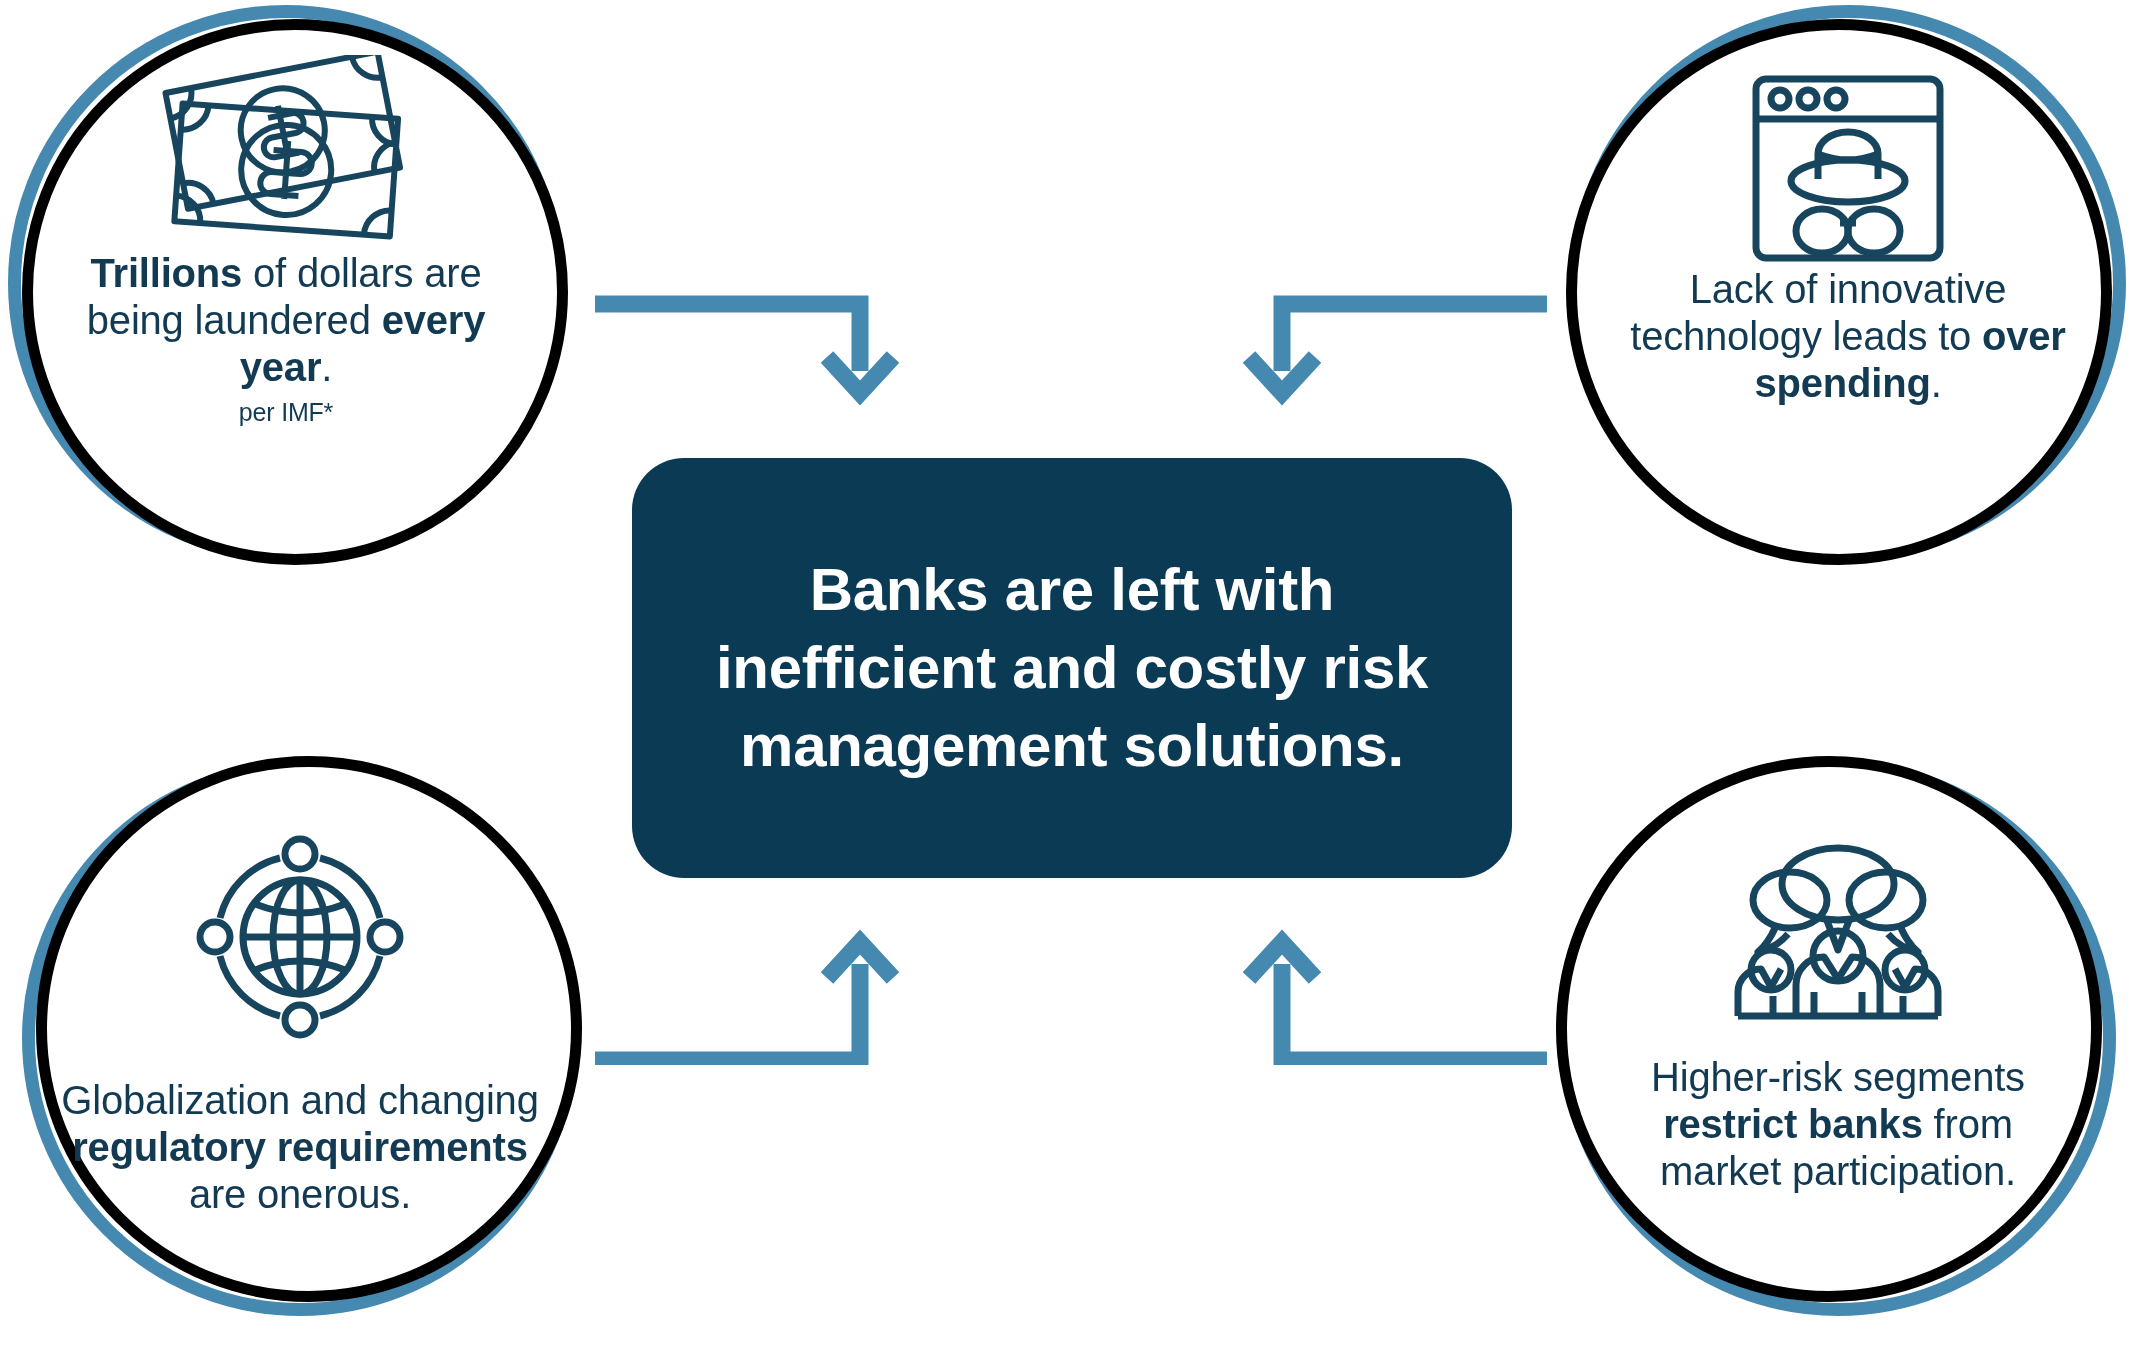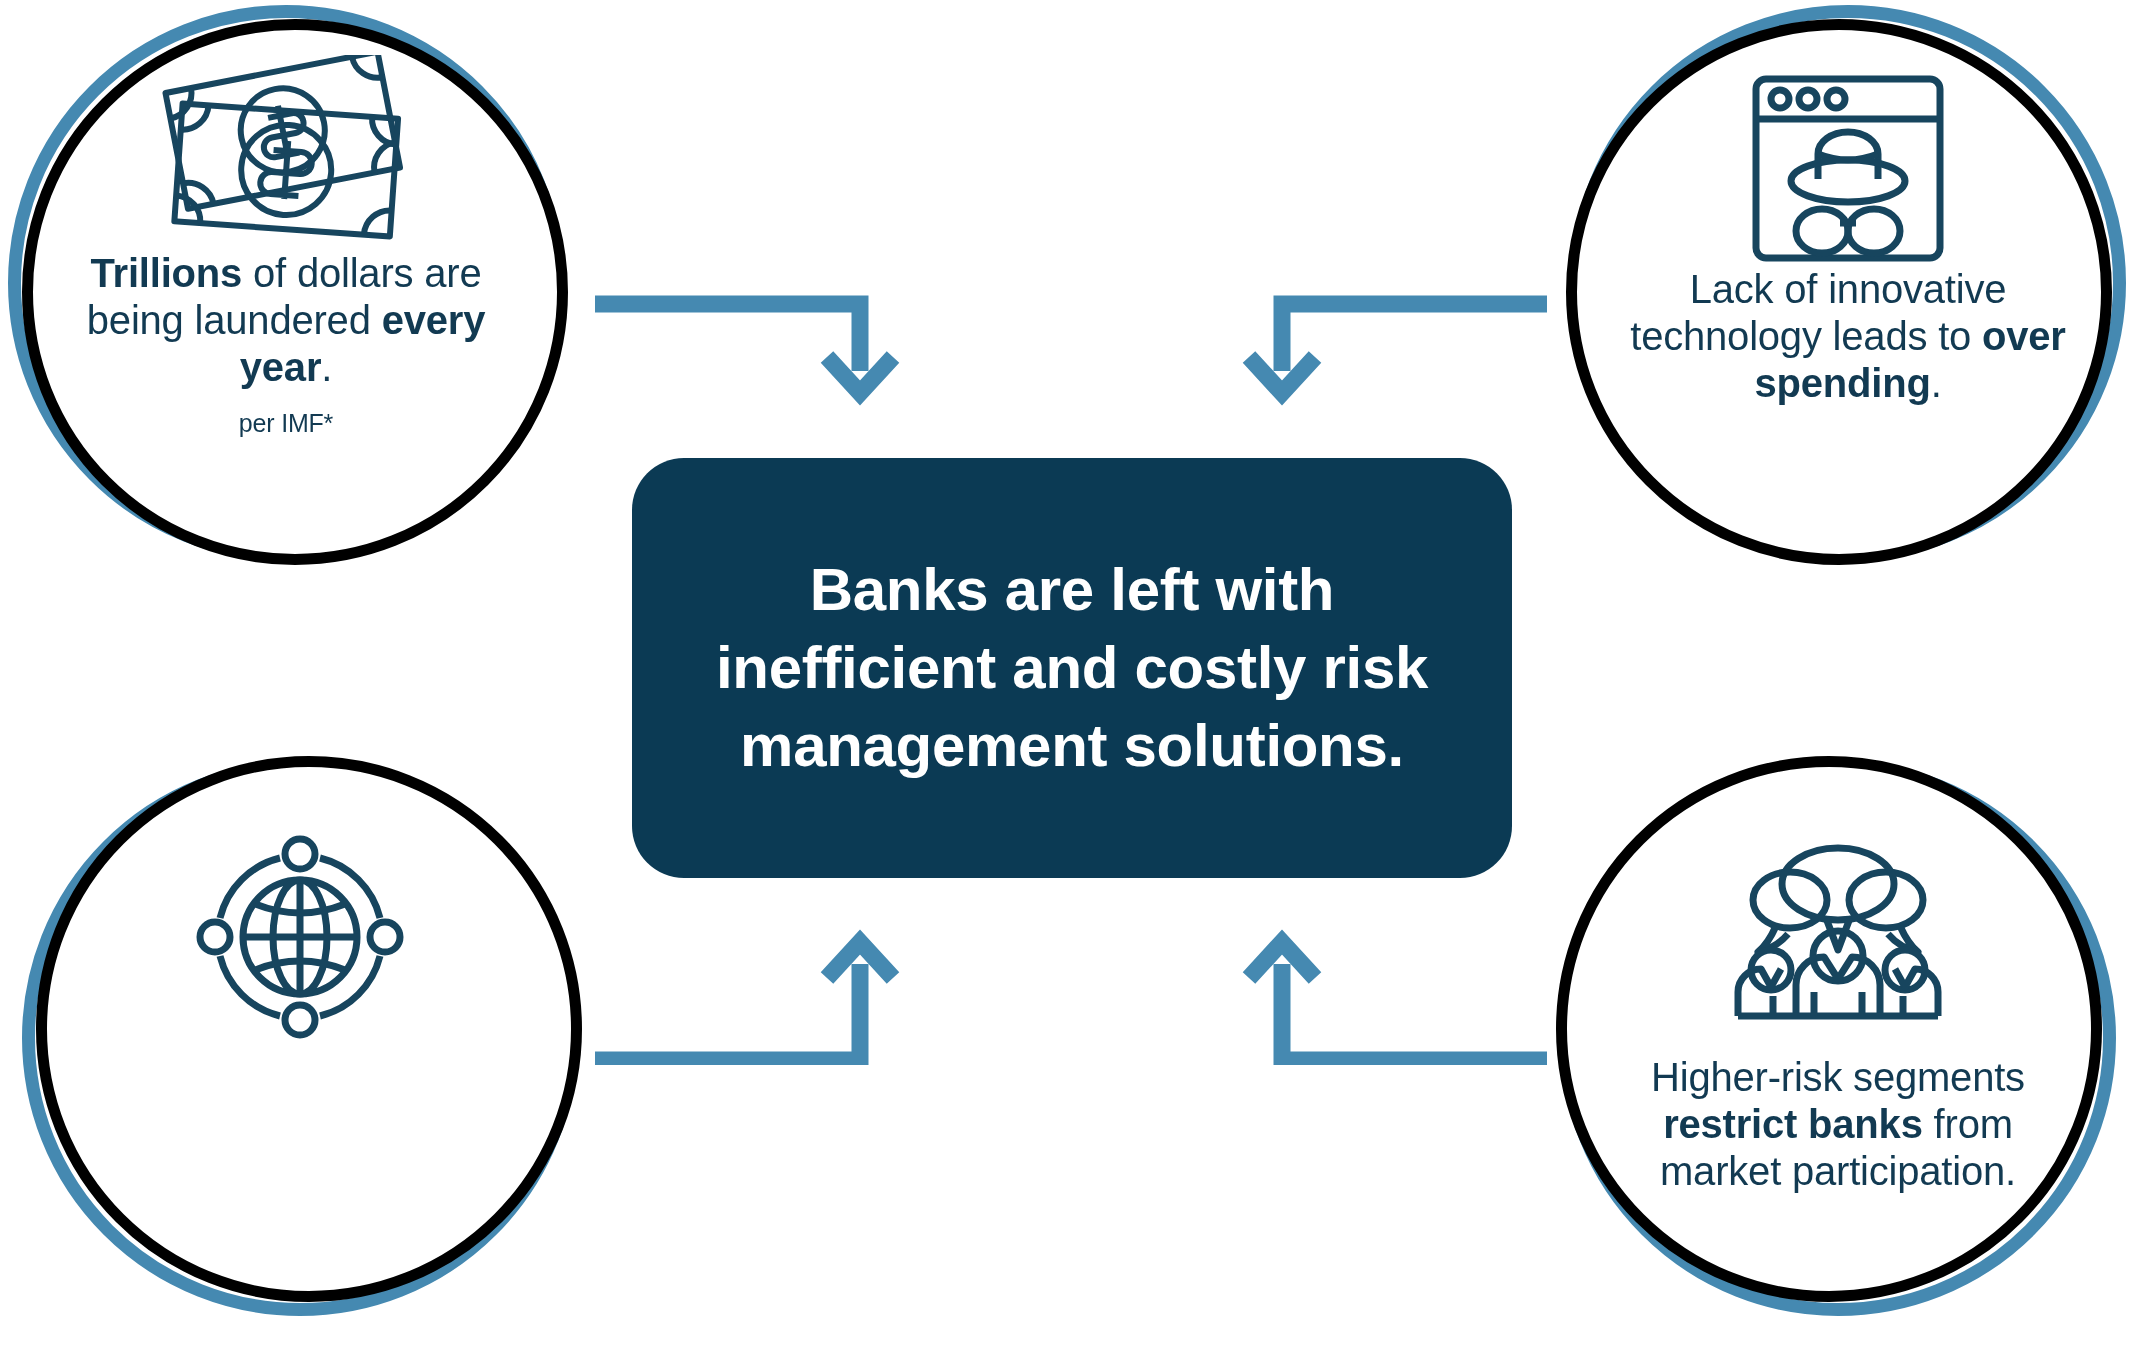--- a/index.html
+++ b/index.html
@@ -60,21 +60,21 @@
     line-height:1.17;
     font-weight:400;
     letter-spacing:-0.2px;
   }
   .node-text b{font-weight:700;}
   .sub-note{
     display:block;
     font-size:25px;
     font-weight:400;
     line-height:1.3;
-    margin-top:17px;
+    margin-top:6px;
     color:#123A52;
   }
 
   
   #node-tl .node-text{margin-top:10px;}
   #node-tl .icon-wrap{margin-top:28px;}
   #node-tr .node-text{}
   #node-tr .icon-wrap{margin-top:44px;}
   #node-bl .icon-wrap{margin-top:52px;}
   #node-bl .node-text{margin-top:38px;}
@@ -212,20 +212,23 @@
             <circle cx="20" cy="103" r="15" fill="#ffffff"></circle>
 
             <circle cx="105" cy="103" r="57"></circle>
             <line x1="48" y1="103" x2="162" y2="103"></line>
             <line x1="105" y1="46" x2="105" y2="160"></line>
             <ellipse cx="105" cy="103" rx="27" ry="57"></ellipse>
             <path d="M60 70 q45 18 90 0"></path>
             <path d="M60 136 q45 -18 90 0"></path>
           </g>
         </svg>
+      </div>
+      <div class="node-text">
+        <span><span>Globalization and changing </span><b>regulatory requirements</b><span> are onerous.</span></span>
       </div>
     </div>
   </div>
 
   <div class="node" id="node-br">
     <div class="ring-blue"></div>
     <div class="ring-black"></div>
     <div class="node-inner">
       <div class="icon-wrap">
         <svg width="240" height="180" viewBox="0 0 240 180">

